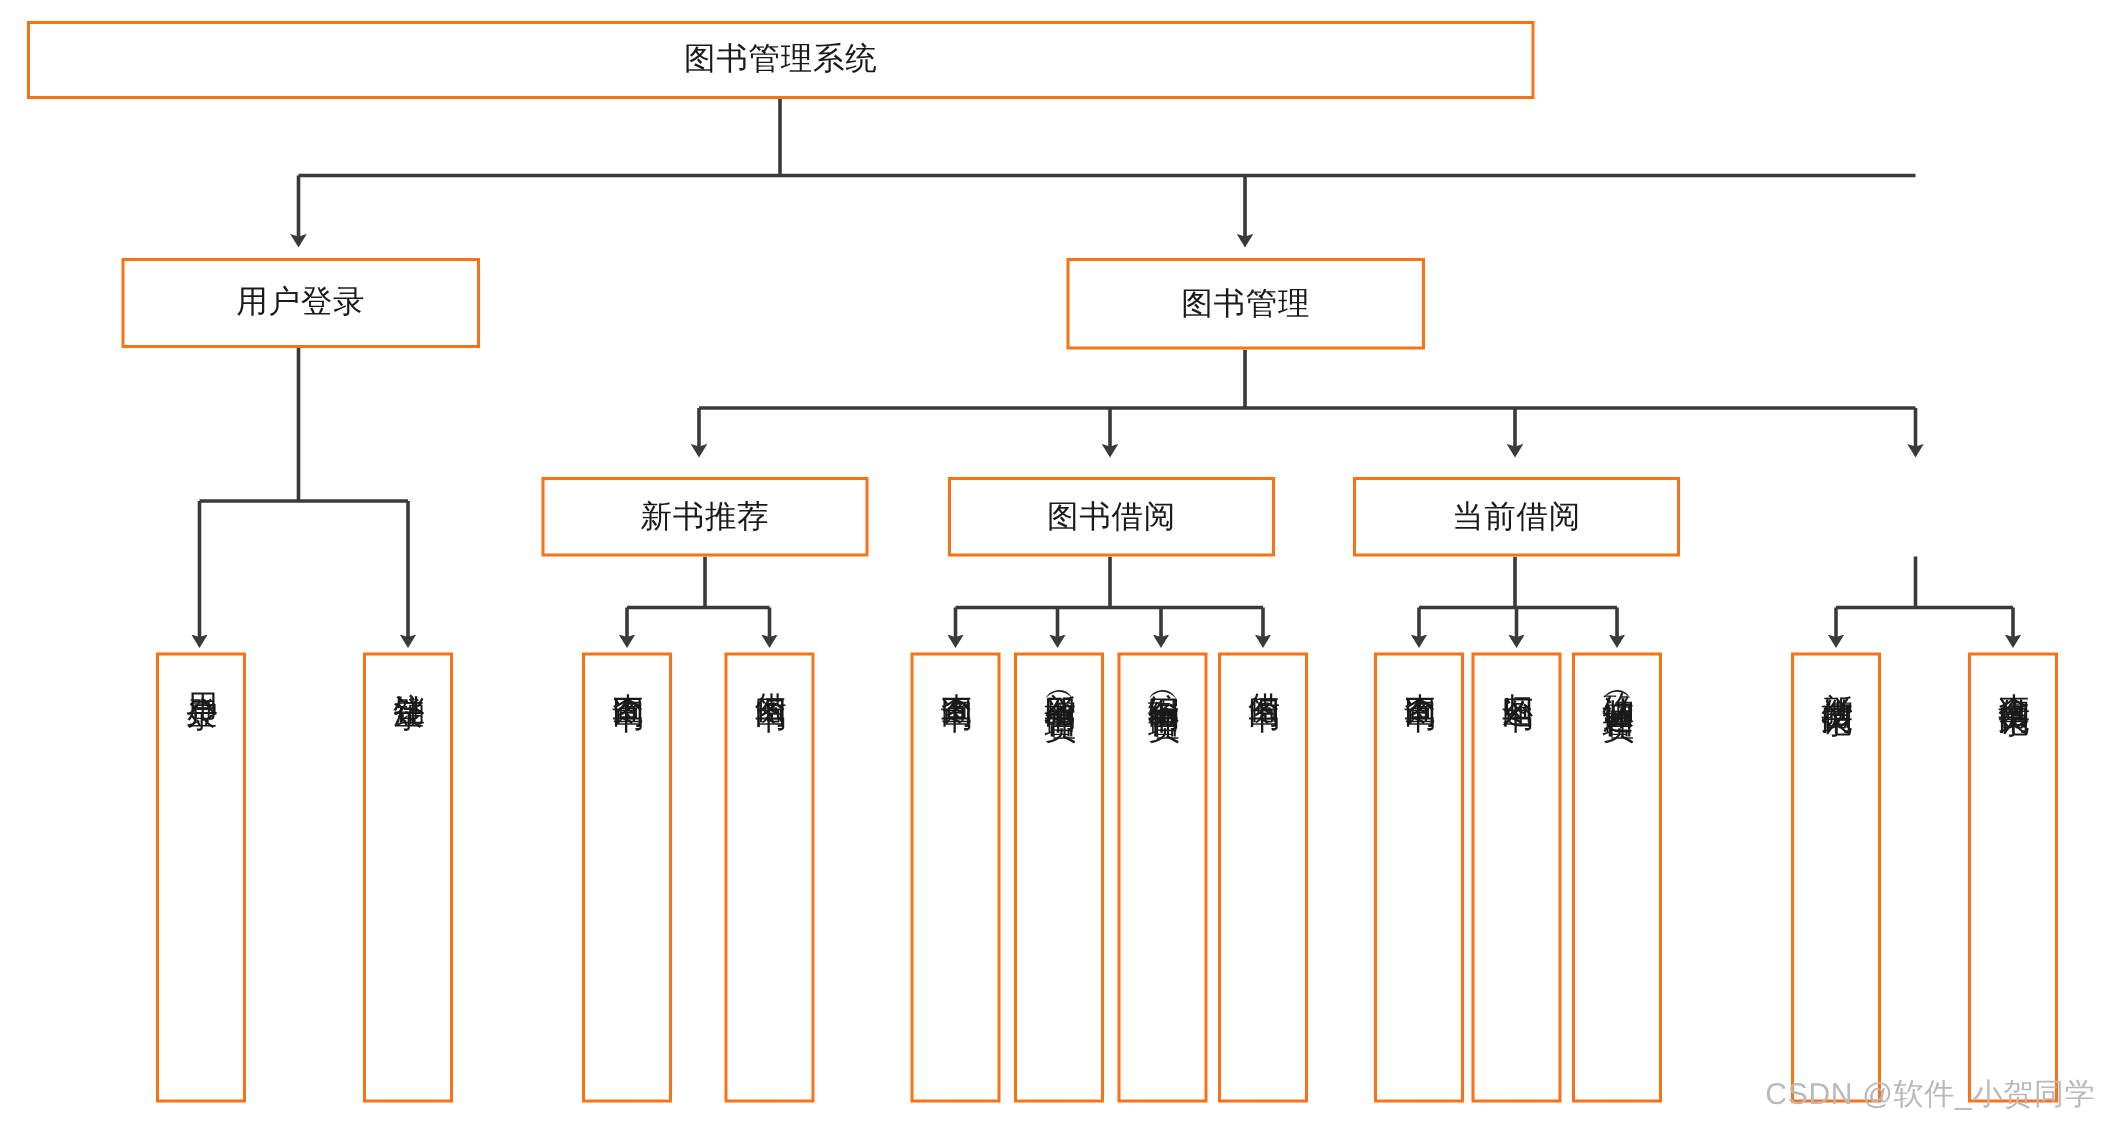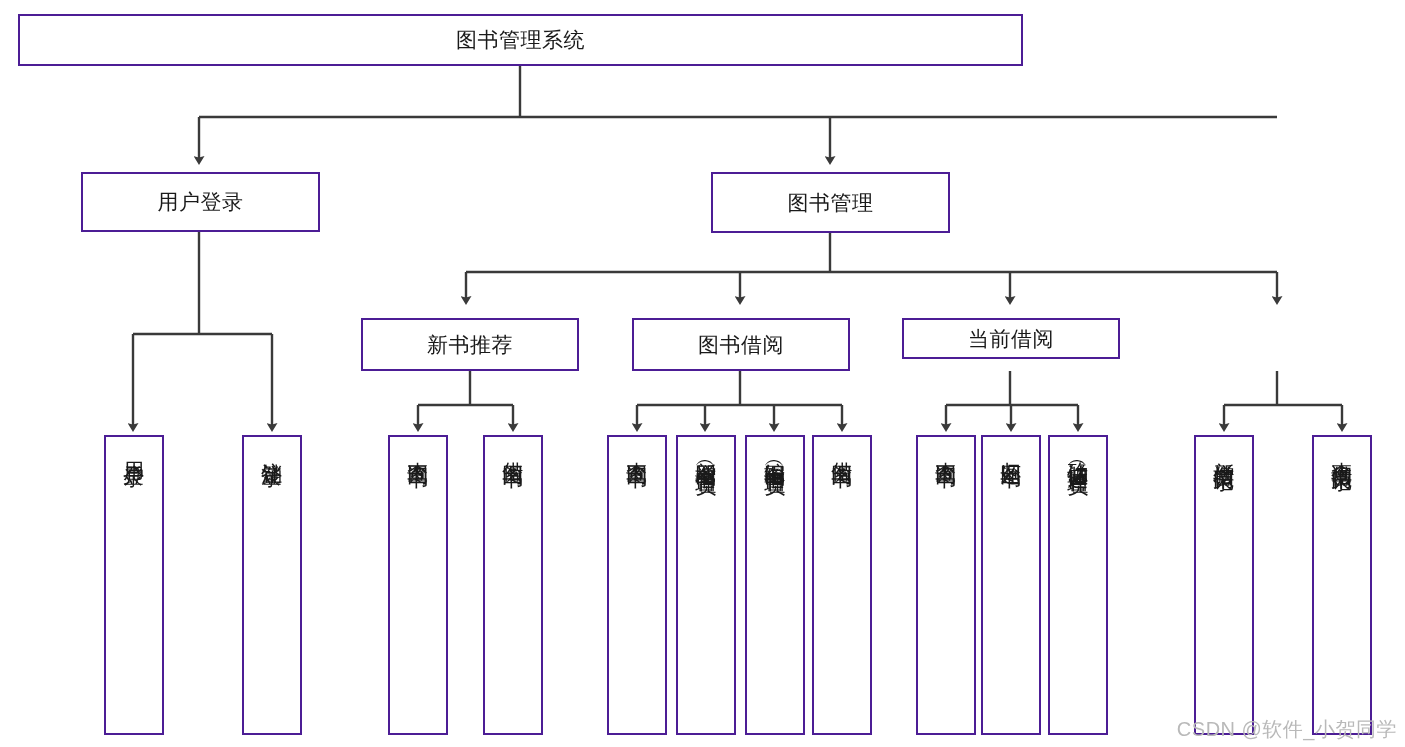--- a/index.html
+++ b/index.html
@@ -27,21 +27,21 @@
     position: absolute;
     left: 0;
     top: 0;
     width: 1405px;
     height: 747px;
     pointer-events: none;
   }
   .node {
     position: absolute;
     box-sizing: border-box;
-    border: 2px solid #4c1d95;
+    border: 2px solid #f97316;
     background: #ffffff;
     display: flex;
     align-items: center;
     justify-content: center;
     text-align: center;
     line-height: 1.12;
   }
   .node-label {
     display: block;
     letter-spacing: 0.5px;
@@ -143,21 +143,21 @@
   </div>
 
   <div class="node horiz" style="left:361px; top:318px; width:218px; height:53px;">
     <span class="node-label">新书推荐</span>
   </div>
 
   <div class="node horiz" style="left:632px; top:318px; width:218px; height:53px;">
     <span class="node-label">图书借阅</span>
   </div>
 
-  <div class="node horiz" style="left:902px; top:318px; width:218px; height:41px;">
+  <div class="node horiz" style="left:902px; top:318px; width:218px; height:53px;">
     <span class="node-label">当前借阅</span>
   </div>
 
 
   <div class="node vert" style="left:104px; top:435px; width:60px; height:300px;">
     <span class="node-label">用户登录</span>
   </div>
 
   <div class="node vert" style="left:242px; top:435px; width:60px; height:300px;">
     <span class="node-label">注销登录</span>

